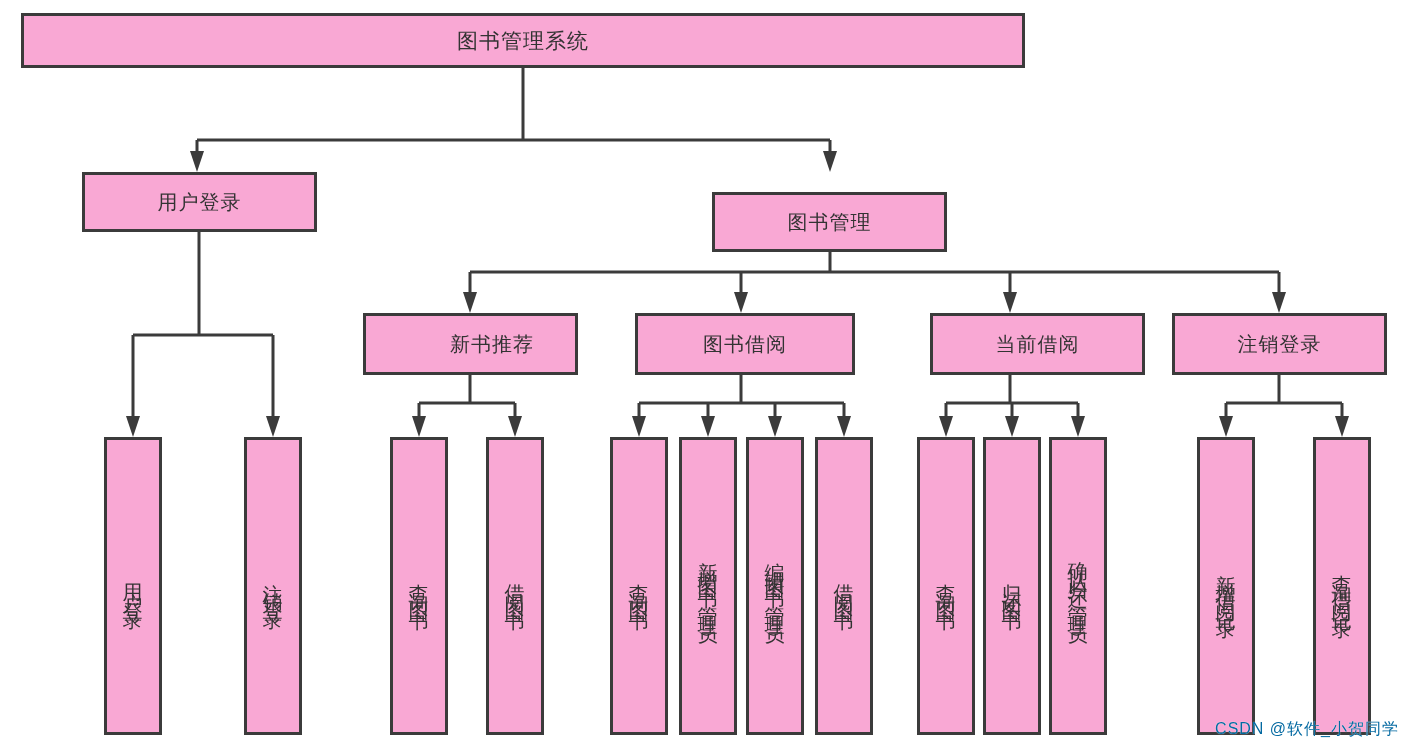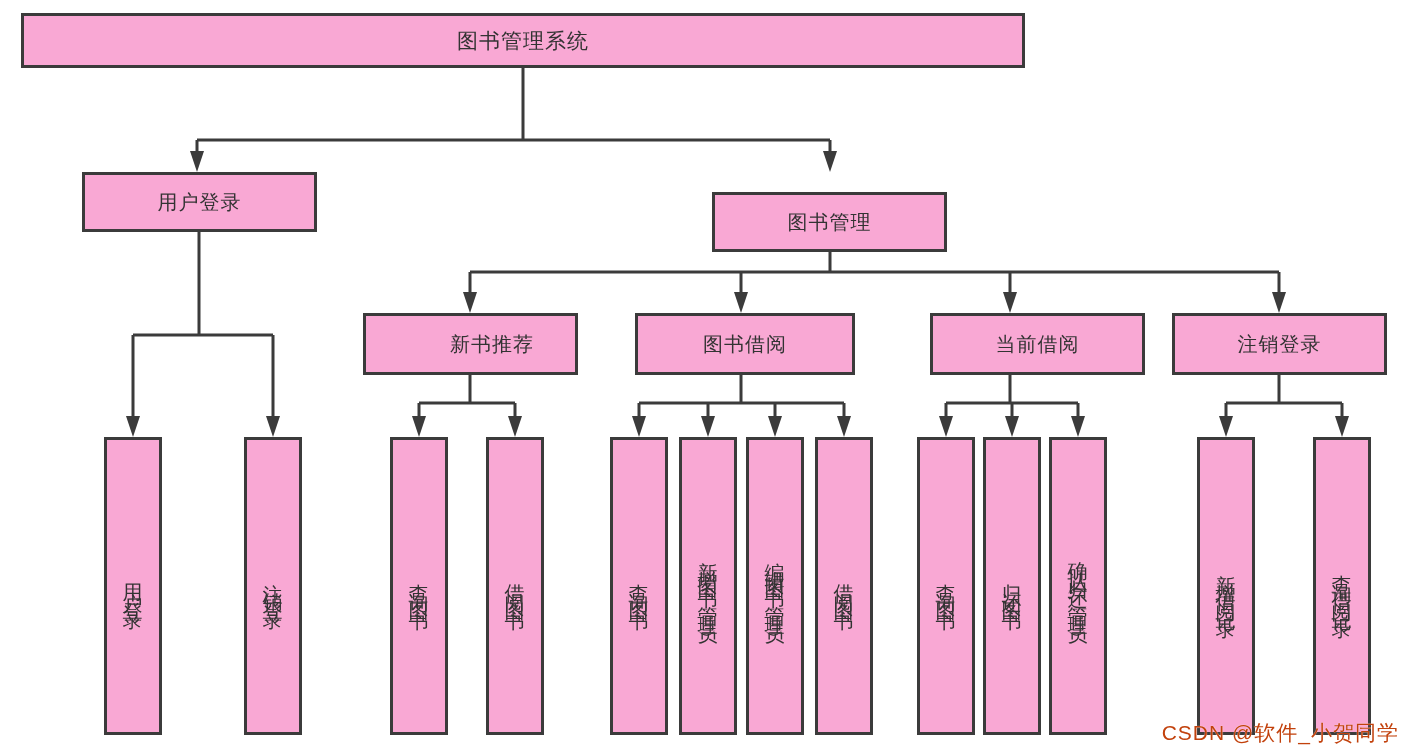--- a/index.html
+++ b/index.html
@@ -57,22 +57,22 @@
   .l-3d { left: 815px; }
   .l-4a { left: 917px; }
   .l-4b { left: 983px; }
   .l-4c { left: 1049px; }
   .l-5a { left: 1197px; }
   .l-5b { left: 1313px; }
   .watermark {
     position: absolute;
     top: 719px;
     right: 6px;
-    font-size: 21px;
-    color: #c2410c;
+    font-size: 16px;
+    color: #0369a1;
     letter-spacing: 1px;
     z-index: 3;
     white-space: nowrap;
     text-shadow: 0 0 1px #ffffff;
   }
 </style>
 </head>
 <body>
 
 <div class="canvas">

